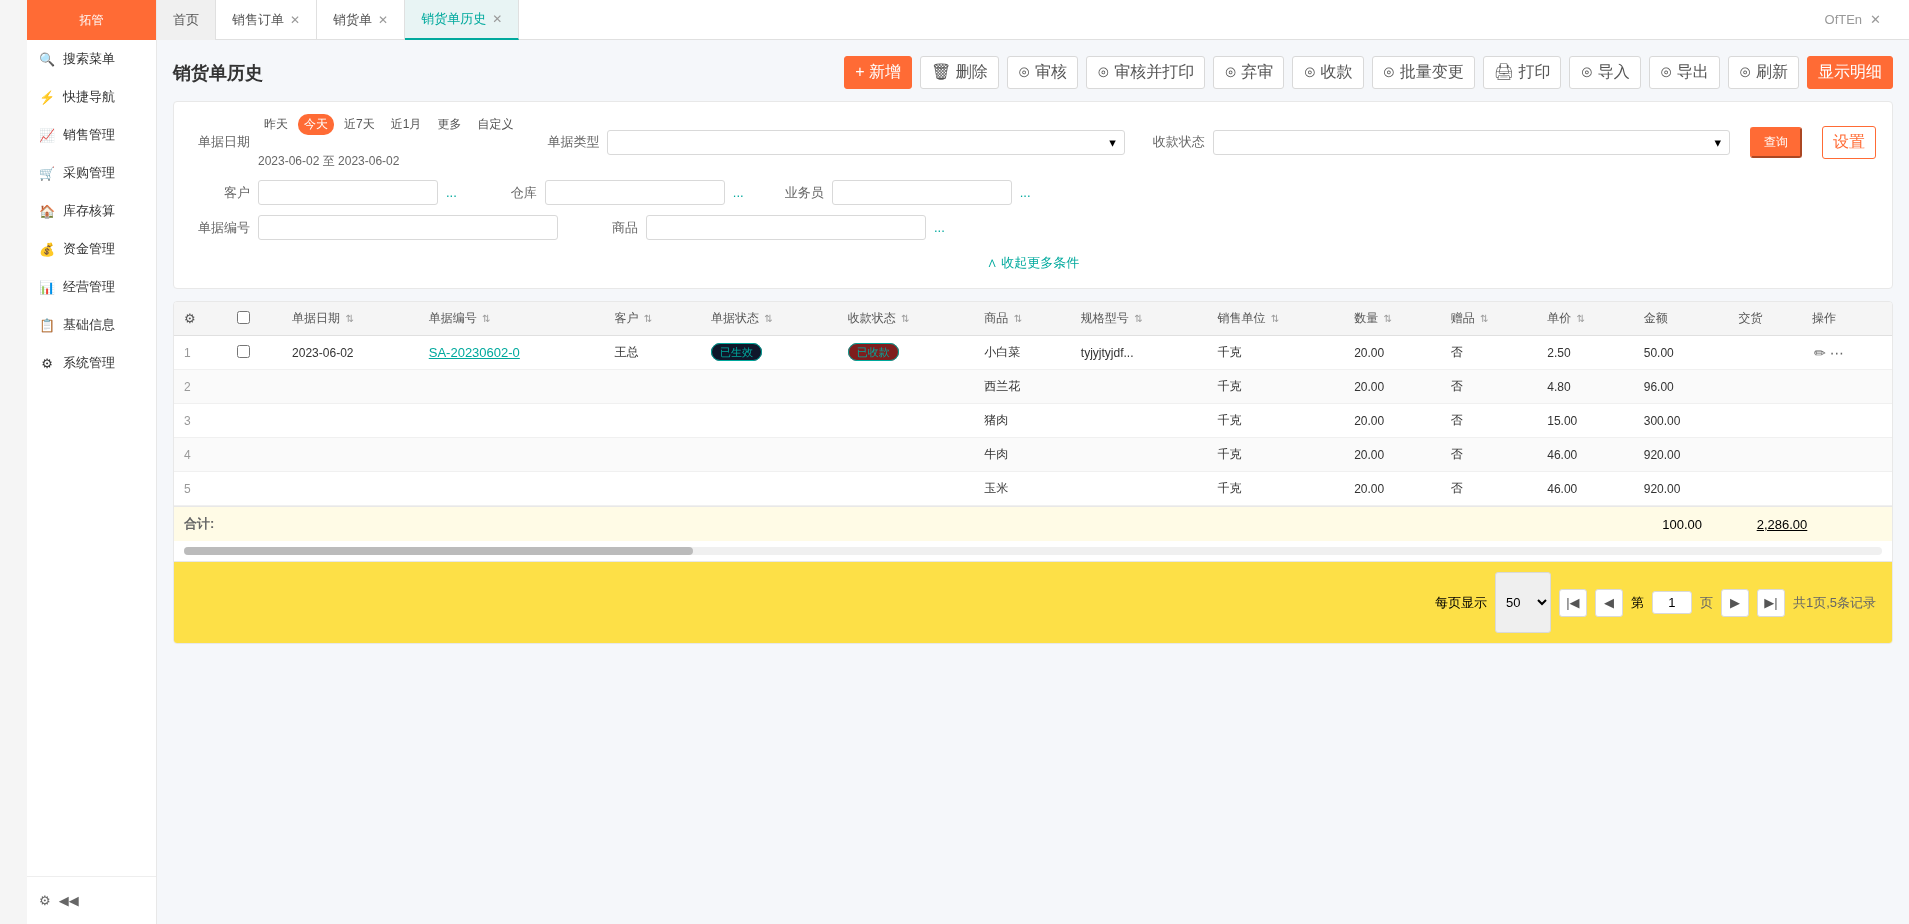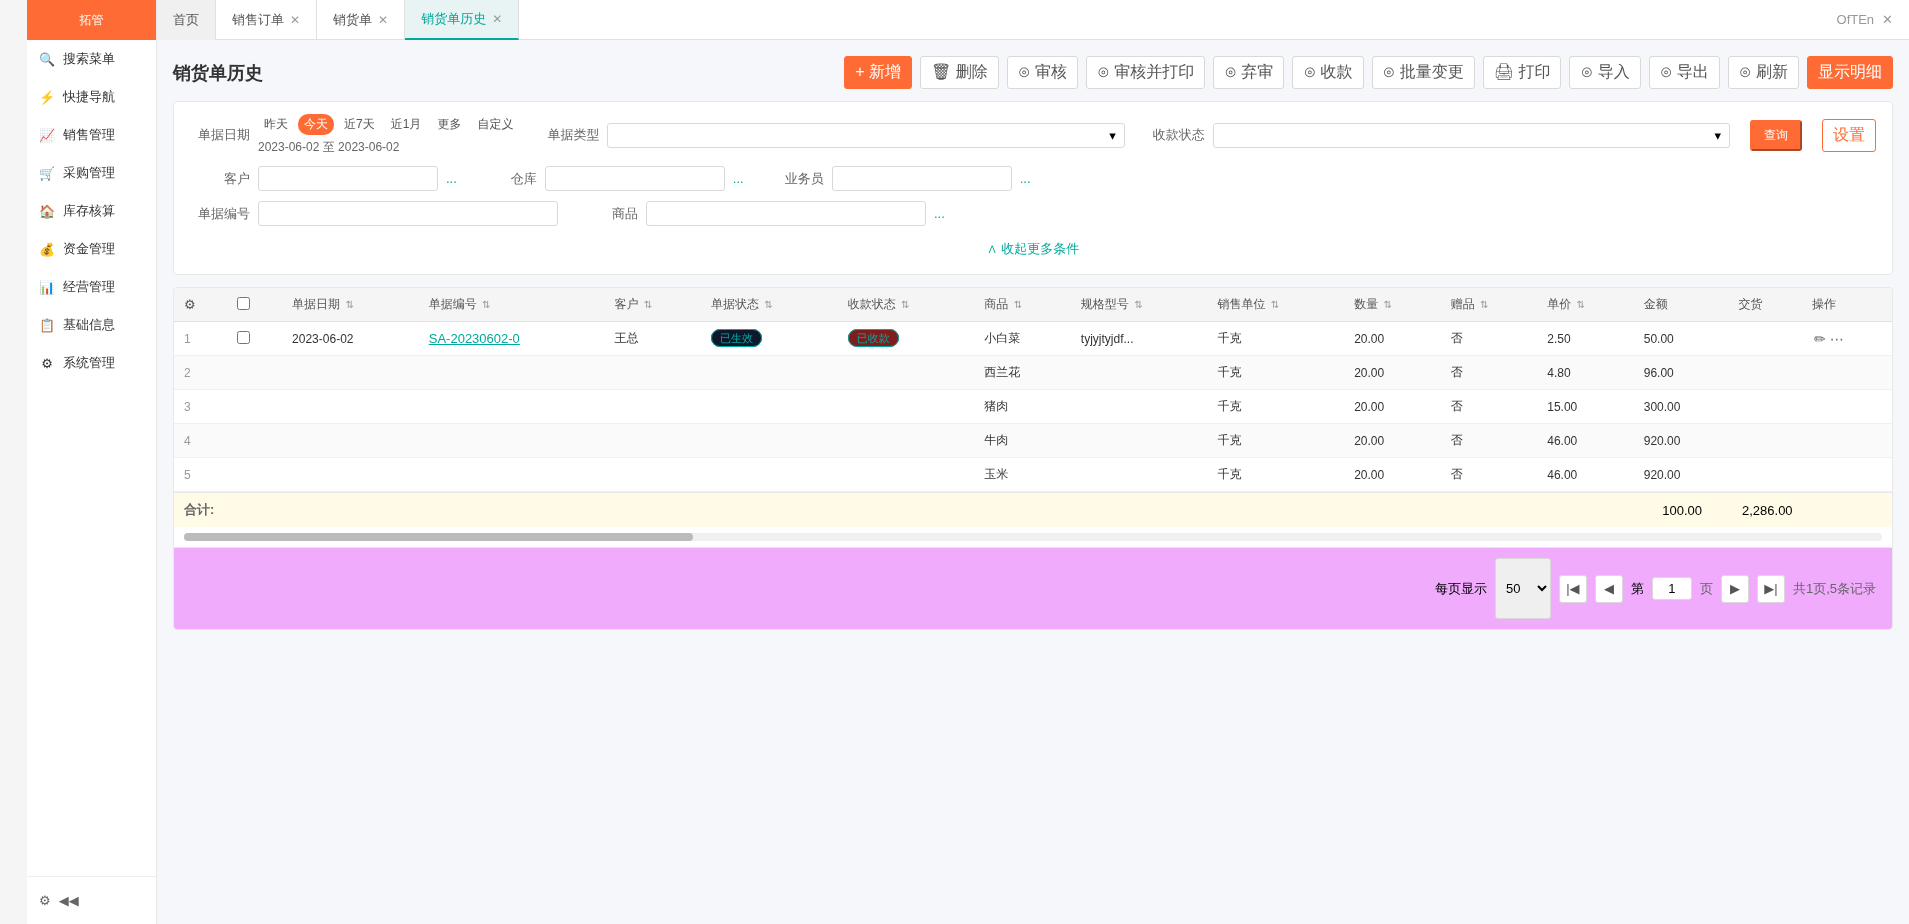--- a/index.html
+++ b/index.html
@@ -15,21 +15,21 @@
 
     
     .main { flex: 1; display: flex; flex-direction: column; overflow: hidden; }
 
     
     .top-tabs { background: #fff; border-bottom: 1px solid #e0e0e0; display: flex; align-items: center; height: 40px; padding: 0; }
     .tab { padding: 0 16px; height: 40px; display: flex; align-items: center; gap: 6px; cursor: pointer; color: #555; border-right: 1px solid #e0e0e0; font-size: 13px; }
     .tab.home { background: #f0f0f0; }
     .tab.active { background: #e8f4f4; color: #00a99d; border-bottom: 2px solid #00a99d; }
     .tab-close { color: #999; font-size: 12px; cursor: pointer; }
-    .top-right { margin-left: auto; padding-right: 16px; color: #999; font-size: 12px; display: flex; align-items: center; gap: 8px; }
+    .top-right { margin-left: auto; padding-right: 28px; color: #999; font-size: 12px; display: flex; align-items: center; gap: 8px; }
 
     
     .page-content { flex: 1; overflow-y: auto; padding: 16px; background: #f5f7fa; }
 
     
     .page-header { display: flex; align-items: center; justify-content: space-between; margin-bottom: 12px; }
     .page-title { font-size: 18px; font-weight: bold; color: #333; }
     .toolbar { display: flex; align-items: center; gap: 8px; flex-wrap: wrap; }
     .btn { display: flex; align-items: center; gap: 4px; padding: 5px 10px; border: 1px solid #d9d9d9; background: #fff; cursor: pointer; border-radius: 3px; color: #555; font-size: 16px; }
     .btn-primary { background: #ff6b35; border-color: #ff6b35; color: #fff; }
@@ -60,35 +60,35 @@
     .status-active { background: #0f172a; color: #00a99d; border: 1px solid #00a99d; }
     .status-paid { background: #7f1d1d; color: #00a99d; border: 1px solid #00a99d; }
     .link-text { color: #00a99d; cursor: pointer; text-decoration: underline; }
     .op-btn { color: #666; cursor: pointer; font-size: 14px; margin: 0 2px; }
 
     
     .total-row { display: flex; align-items: center; background: #fffbe6; border-top: 1px solid #e8e8e8; padding: 8px 10px; }
     .total-label { min-width: 180px; color: #666; font-weight: bold; }
 
     
-    .pagination { display: flex; align-items: center; justify-content: flex-end; padding: 10px 16px; gap: 8px; background: #f0abfc; border-top: 1px solid #e8e8e8; }
+    .pagination { display: flex; align-items: center; justify-content: flex-end; padding: 10px 16px; gap: 8px; background: #fde047; border-top: 1px solid #e8e8e8; }
     .page-size-select { border: 1px solid #d9d9d9; border-radius: 3px; padding: 21px 6px; }
     .page-nav-btn { width: 28px; height: 28px; border: 1px solid #d9d9d9; background: #fff; cursor: pointer; border-radius: 3px; display: flex; align-items: center; justify-content: center; color: #555; }
     .page-input { width: 40px; border: 1px solid #d9d9d9; border-radius: 3px; text-align: center; padding: 3px; }
     .page-info { color: #666; }
 
     
     .table-scroll { overflow-x: auto; }
     .hscroll { height: 8px; background: #f0f0f0; border-radius: 4px; margin: 4px 0; }
 
     
     input[type="checkbox"] { cursor: pointer; }
 
     .filter-date-options { display: flex; align-items: center; gap: 4px; }
-    .filter-date-block { display: flex; flex-direction: column; gap: 2px; }
+    .filter-date-block { display: flex; flex-direction: column; gap: 16px; }
   </style>
 </head>
 <body>
 
 <div class="sidebar">
   <div class="sidebar-logo">拓管</div>
   <div class="sidebar-item">
     <span class="sidebar-icon">🔍</span>
     <span>搜索菜单</span>
   </div>
@@ -421,21 +421,21 @@
       </td>
     </tr>
             </tbody>
         </table>
       </div>
 
       <div class="total-row">
         <div class="total-label">合计:</div>
         <div style="flex:1; display:flex; justify-content:flex-end; gap:40px; padding-right:60px;">
           <span>100.00</span>
-          <span style="min-width:80px; text-align:left;">2,286.00</span>
+          <span style="min-width:80px; text-align:center;text-decoration:underline;">2,286.00</span>
         </div>
       </div>
 
       <div style="padding:2px 10px;">
         <div class="hscroll">
           <div style="width:30%; height:100%; background:#bbb; border-radius:4px;"></div>
         </div>
       </div>
 
       <div class="pagination">

